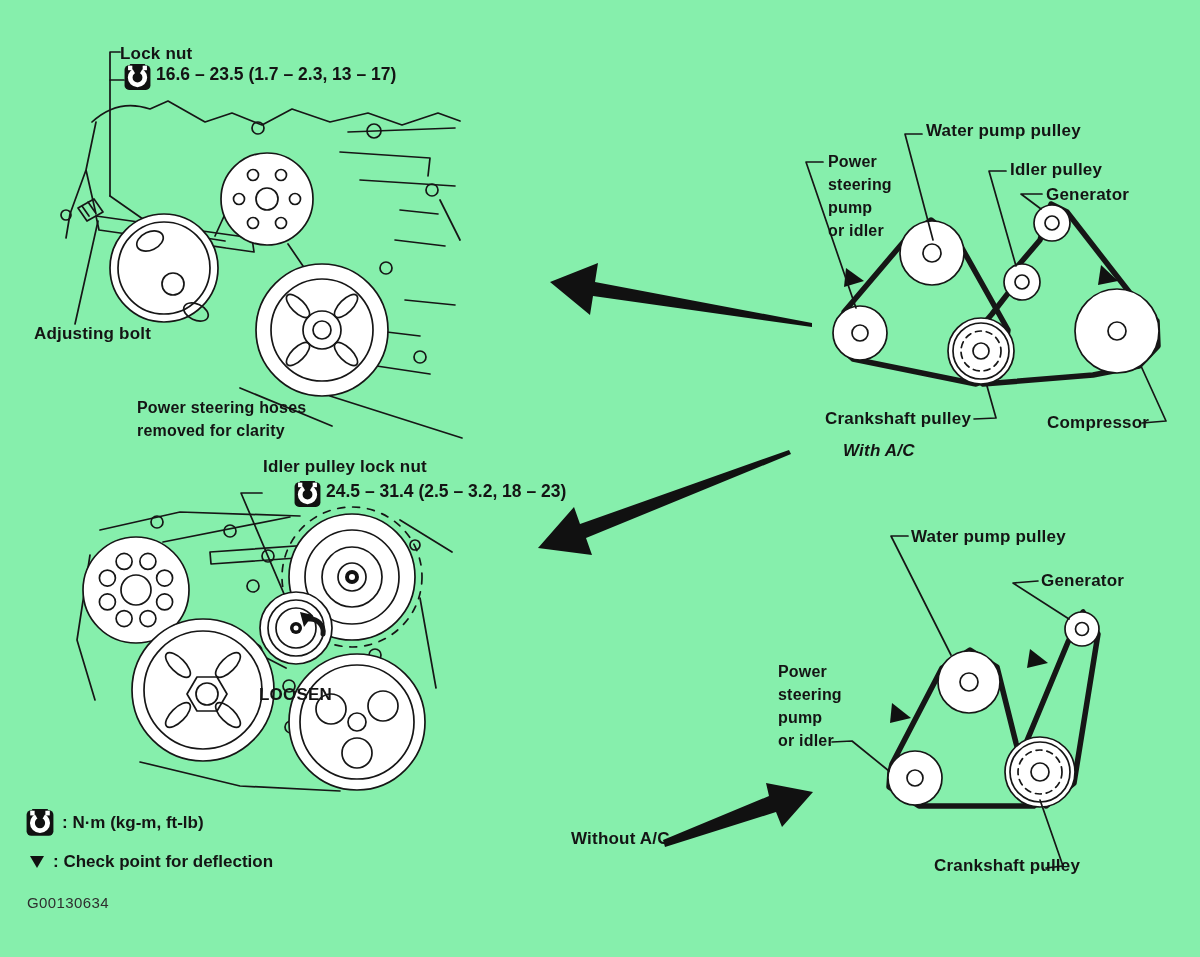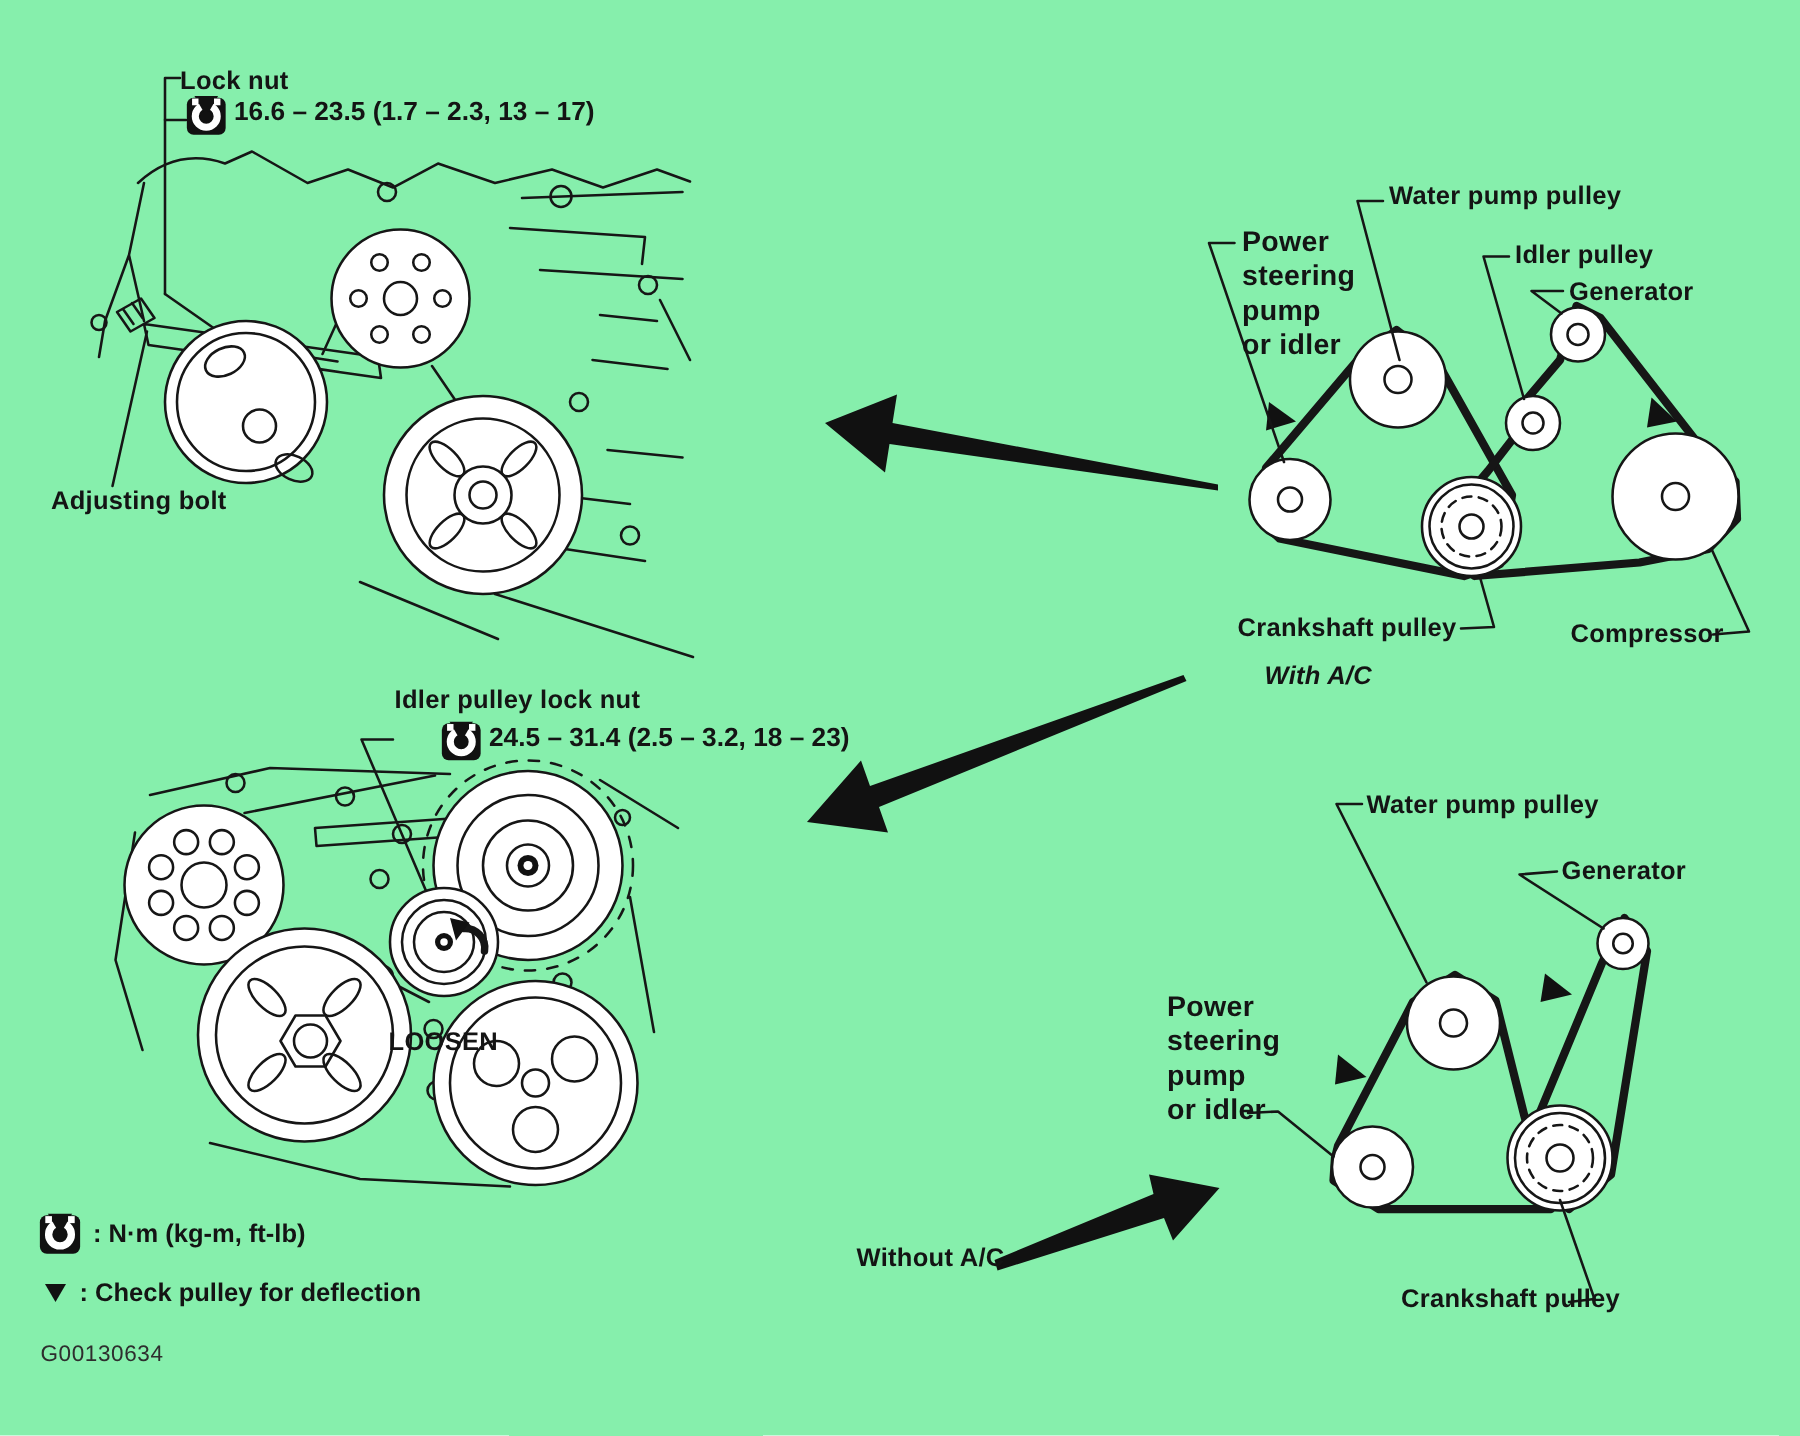--- a/index.html
+++ b/index.html
@@ -1,21 +1,21 @@
 <!DOCTYPE html>
 <html><head>
 <meta charset="utf-8">
 <style>
   html,body{margin:0;padding:0;background:#ffffff;}
   .canvas{position:relative;width:1200px;height:957px;background:#86efac;overflow:hidden;
           font-family:"Liberation Sans",sans-serif;color:#141414;}
   .art{position:absolute;left:0;top:0;}
   .lbl{position:absolute;font-weight:700;font-size:17px;line-height:20px;
        letter-spacing:.2px;white-space:nowrap;color:#141414;}
-  .lbl-stack{position:absolute;font-weight:700;font-size:19px;line-height:23px;
+  .lbl-stack{position:absolute;font-weight:700;font-size:16px;line-height:23px;
        letter-spacing:.2px;color:#141414;}
   .torque-row{position:absolute;display:flex;align-items:flex-start;gap:5px;}
   .torque-row .spec{font-weight:700;font-size:17.5px;white-space:nowrap;color:#141414;}
   .legend-row{position:absolute;display:flex;align-items:center;gap:8px;}
   .legend-row .txt{font-weight:700;font-size:17px;white-space:nowrap;color:#141414;}
   .fig-id{position:absolute;font-weight:400;font-size:15px;color:#2e2e2e;letter-spacing:.4px;}
 </style>
 </head>
 <body>
 
@@ -240,20 +240,24 @@
       <polygon points="12,12 5,0 19,0" fill="#111"></polygon>
       <rect x="3.6" y="1.5" width="3.8" height="4" fill="#fff"></rect>
       <rect x="16.6" y="1.5" width="3.8" height="4" fill="#fff"></rect>
       <polygon points="12,8.4 15.2,10.2 15.2,13.8 12,15.6 8.8,13.8 8.8,10.2" fill="#111"></polygon>
     </svg>
     <span class="spec">16.6 – 23.5 (1.7 – 2.3, 13 – 17)</span>
   </div>
 
   <div class="lbl" style="left:34px;top:324px;text-align:right;">Adjusting bolt</div>
 
+  <div class="lbl-stack" style="left:137px;top:396px;">
+    <div>Power steering hoses</div>
+    <div>removed for clarity</div>
+  </div>
 
   <div class="lbl" style="left:263px;top:457px;">Idler pulley lock nut</div>
 
   <div class="torque-row" style="left:266px;top:481px;padding-left:28px;">
     <svg width="27" height="27" viewBox="0 0 24 24">
       <rect x="0.5" y="1" width="23" height="22" rx="4" fill="#111"></rect>
       <circle cx="12" cy="12" r="6.5" fill="none" stroke="#fff" stroke-width="4.2"></circle>
       <polygon points="12,12 5,0 19,0" fill="#111"></polygon>
       <rect x="3.6" y="1.5" width="3.8" height="4" fill="#fff"></rect>
       <rect x="16.6" y="1.5" width="3.8" height="4" fill="#fff"></rect>
@@ -297,18 +301,18 @@
       <rect x="16.6" y="1.5" width="3.8" height="4" fill="#fff"></rect>
       <polygon points="12,8.4 15.2,10.2 15.2,13.8 12,15.6 8.8,13.8 8.8,10.2" fill="#111"></polygon>
     </svg>
     <span class="txt">: N·m (kg-m, ft-lb)</span>
   </div>
 
   <div class="legend-row" style="left:29px;top:852px;">
     <svg width="16" height="14" viewBox="0 0 16 14">
       <polygon points="1,1 15,1 8,13" fill="#111"></polygon>
     </svg>
-    <span class="txt">: Check pulley for deflection</span>
+    <span class="txt">: Check point for deflection</span>
   </div>
 
   <div class="fig-id" style="left:27px;top:894px;">G00130634</div>
 
 </div>
 
 </body></html>

